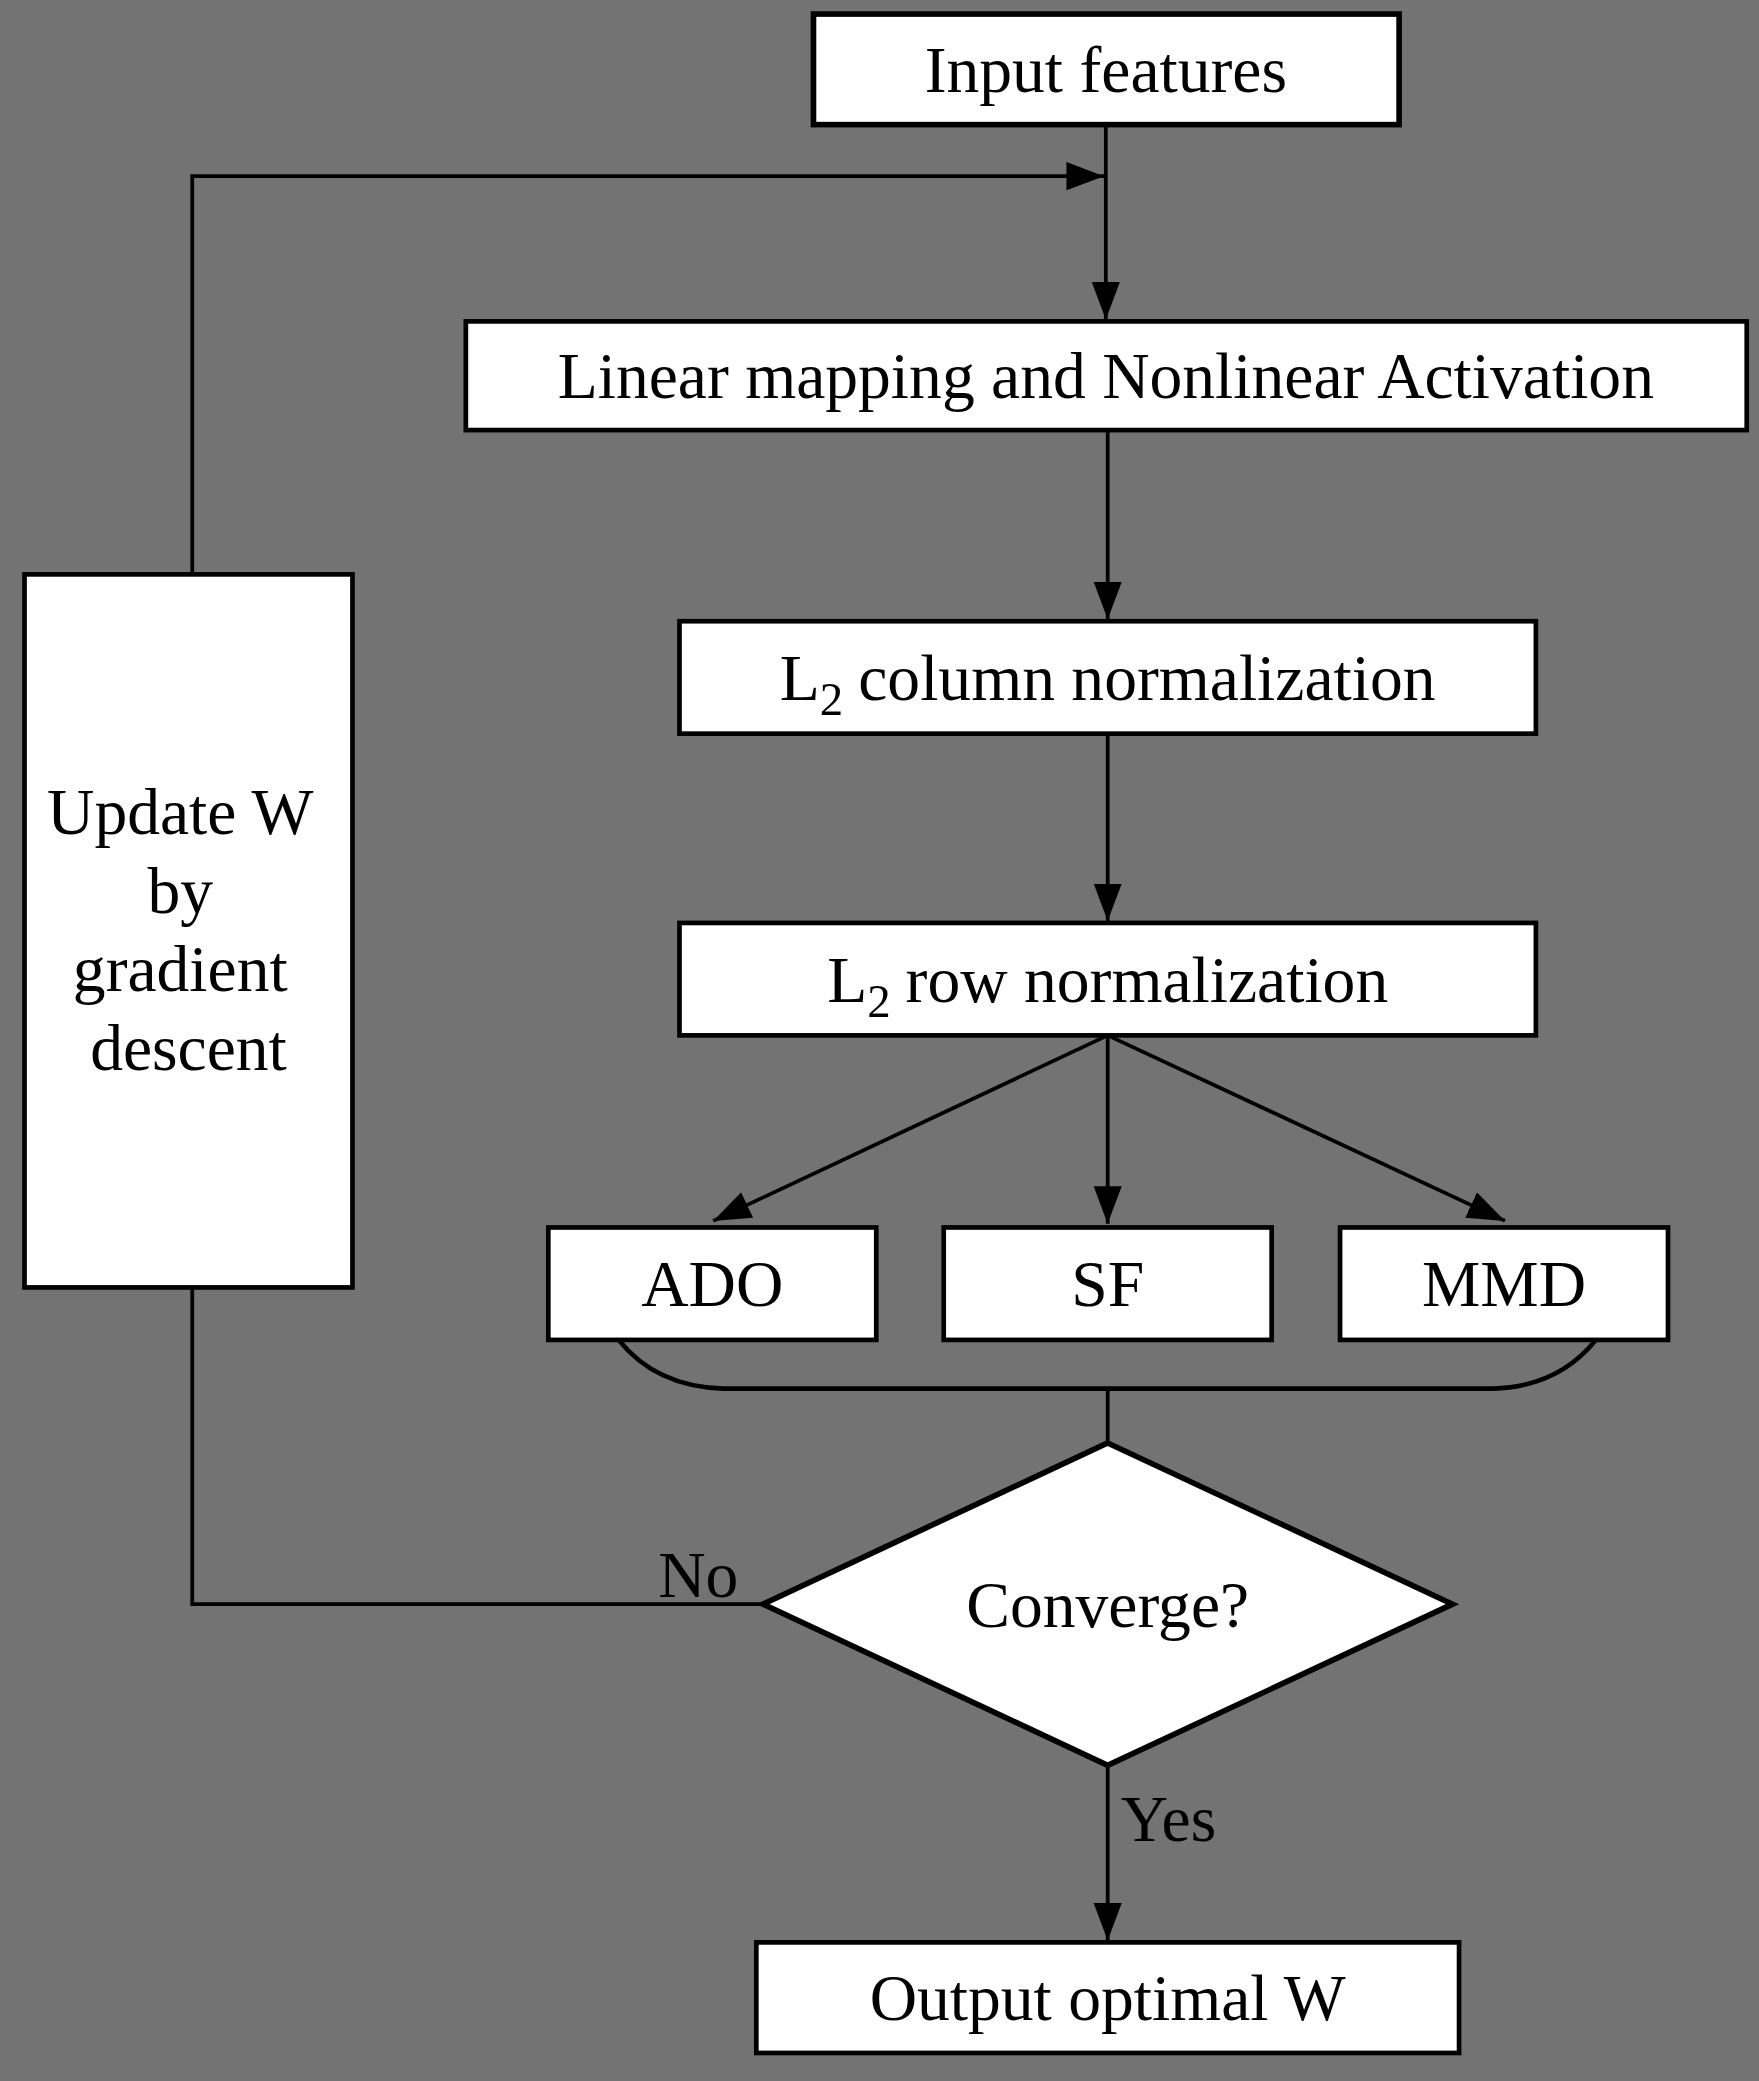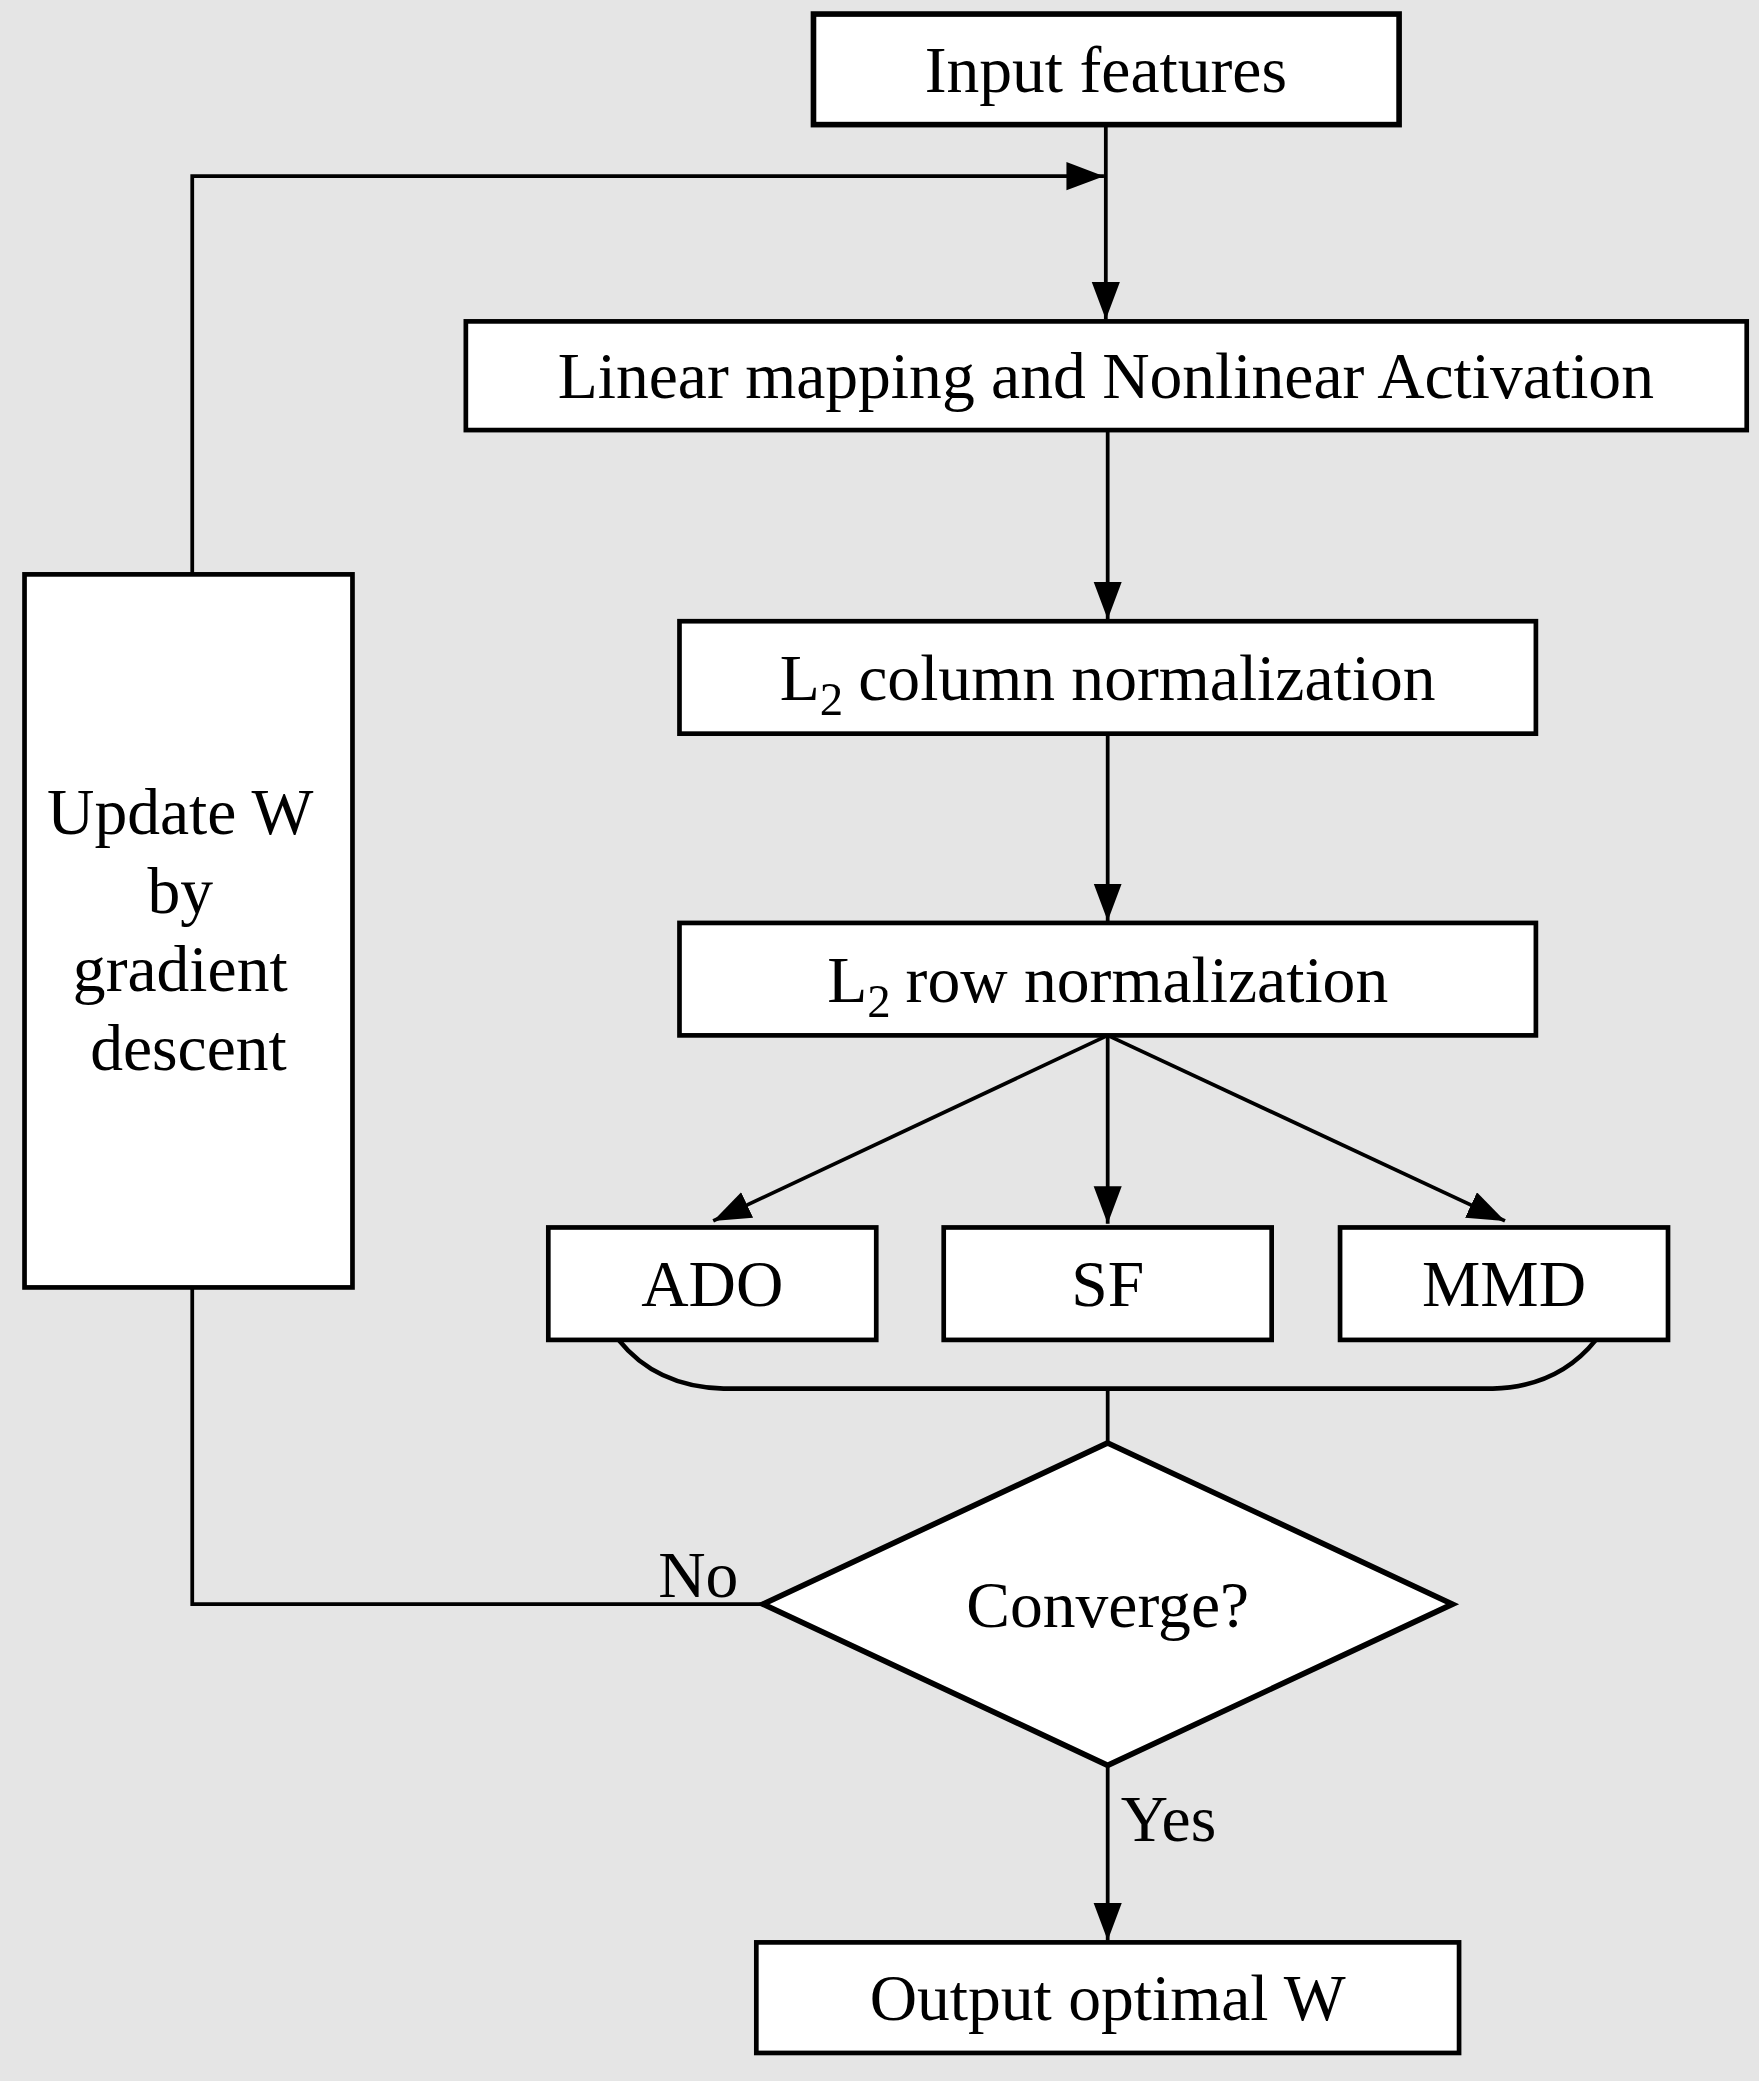--- a/index.html
+++ b/index.html
@@ -3,21 +3,21 @@
 <meta charset="utf-8">
 <style>
   html, body {
     margin: 0;
     padding: 0;
     background: #ffffff;
   }
   #page {
     width: 1760px;
     height: 2082px;
-    background: #e5e5e5;
+    background: #737373;
     position: relative;
     font-family: "Liberation Serif", "DejaVu Serif", serif;
   }
   svg {
     display: block;
   }
   .node-box {
     fill: #ffffff;
     stroke: #000000;
   }

